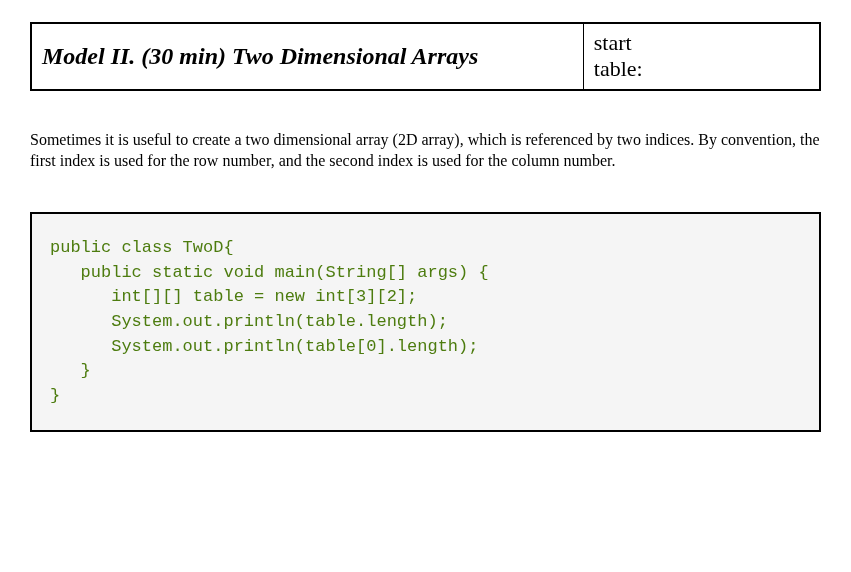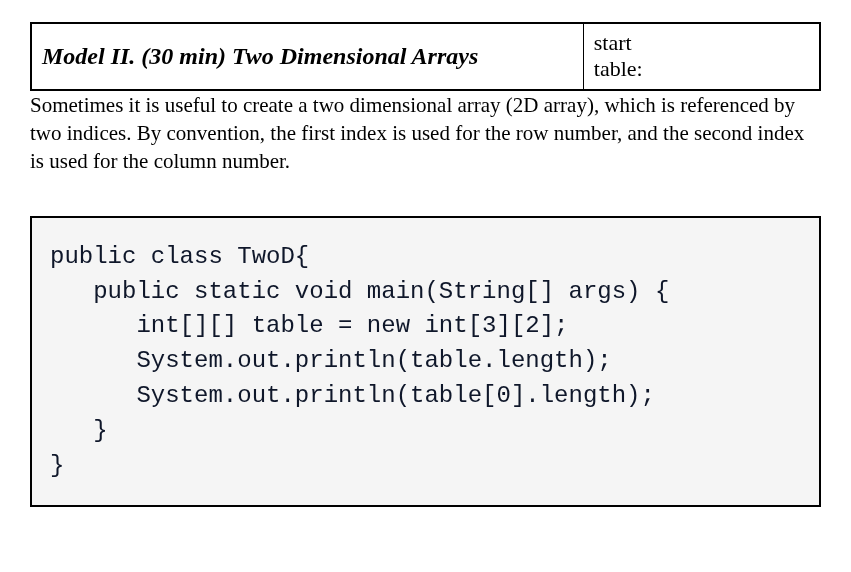--- a/index.html
+++ b/index.html
@@ -34,35 +34,36 @@
       padding-top: 18px;
       padding-bottom: 4px;
     }
     .header-right {
       width: 30%;
       font-size: 22px;
       font-family: "Times New Roman", Times, serif;
       line-height: 1.2;
     }
     .paragraph {
-      font-size: 21px;
+      margin-top: 38px;
+      font-size: 16px;
       font-family: "Times New Roman", Times, serif;
       line-height: 1.35;
       font-stretch: condensed;
     }
     .code-block {
       margin-top: 40px;
       border: 2px solid #000000;
       background: #f5f5f5;
       padding: 22px 18px;
       font-family: "Courier New", Courier, monospace;
-      font-size: 24px;
+      font-size: 17px;
       line-height: 1.45;
       white-space: pre;
-      color: #0f172a;
+      color: #4d7c0f;
     }
   </style>
 </head>
 <body>
 
 <table class="header-table">
   <tbody>
       <tr>
     <td class="header-left">Model II. (30 min) Two Dimensional Arrays</td>
     <td class="header-right">

